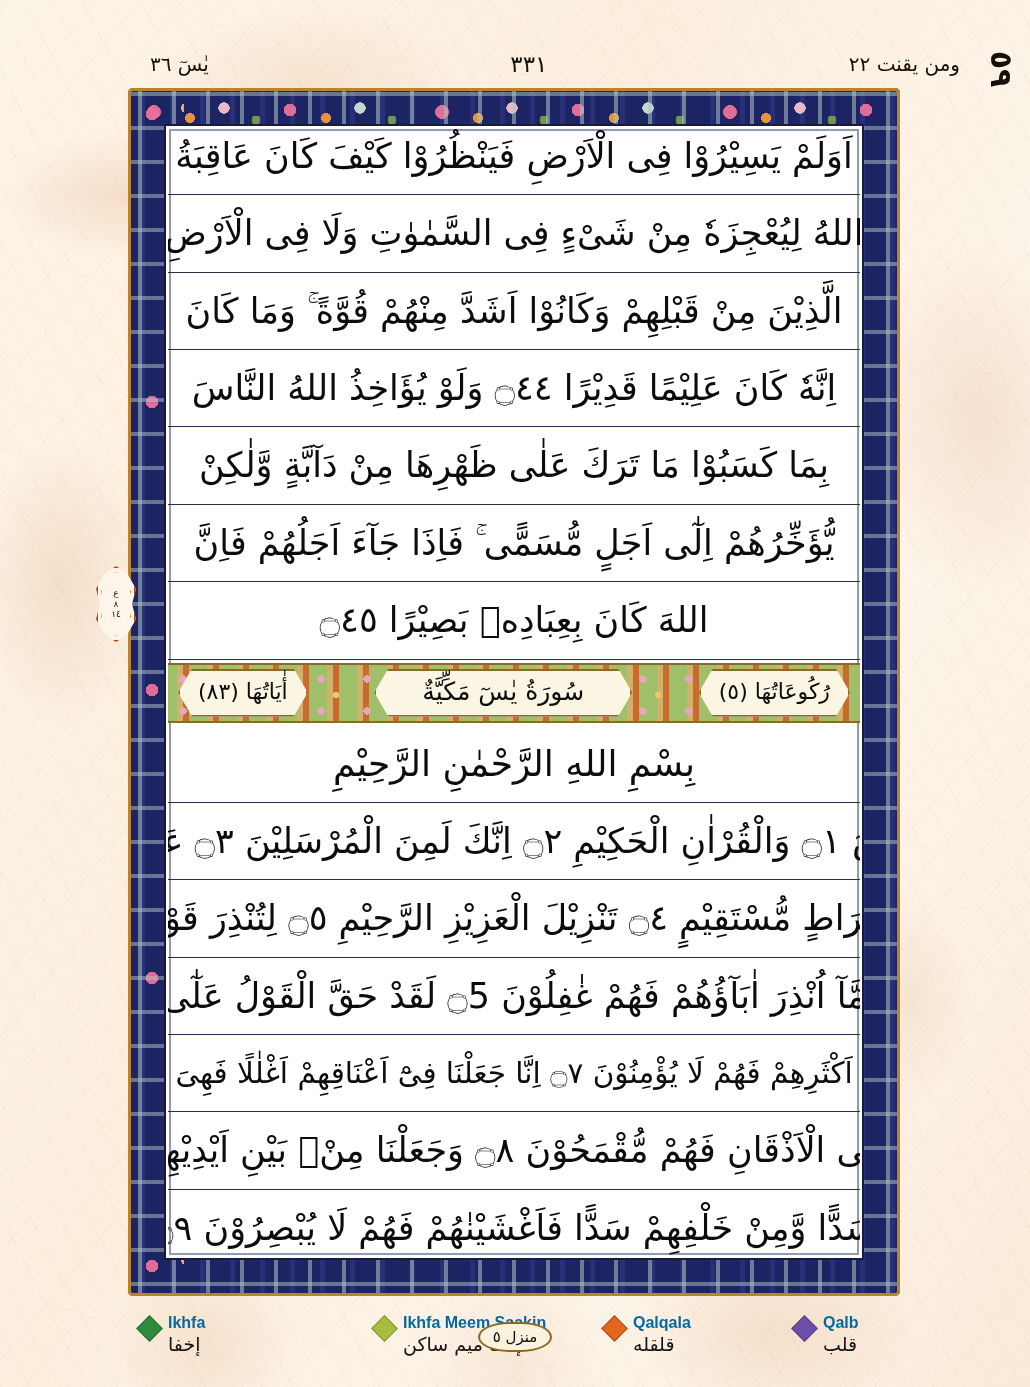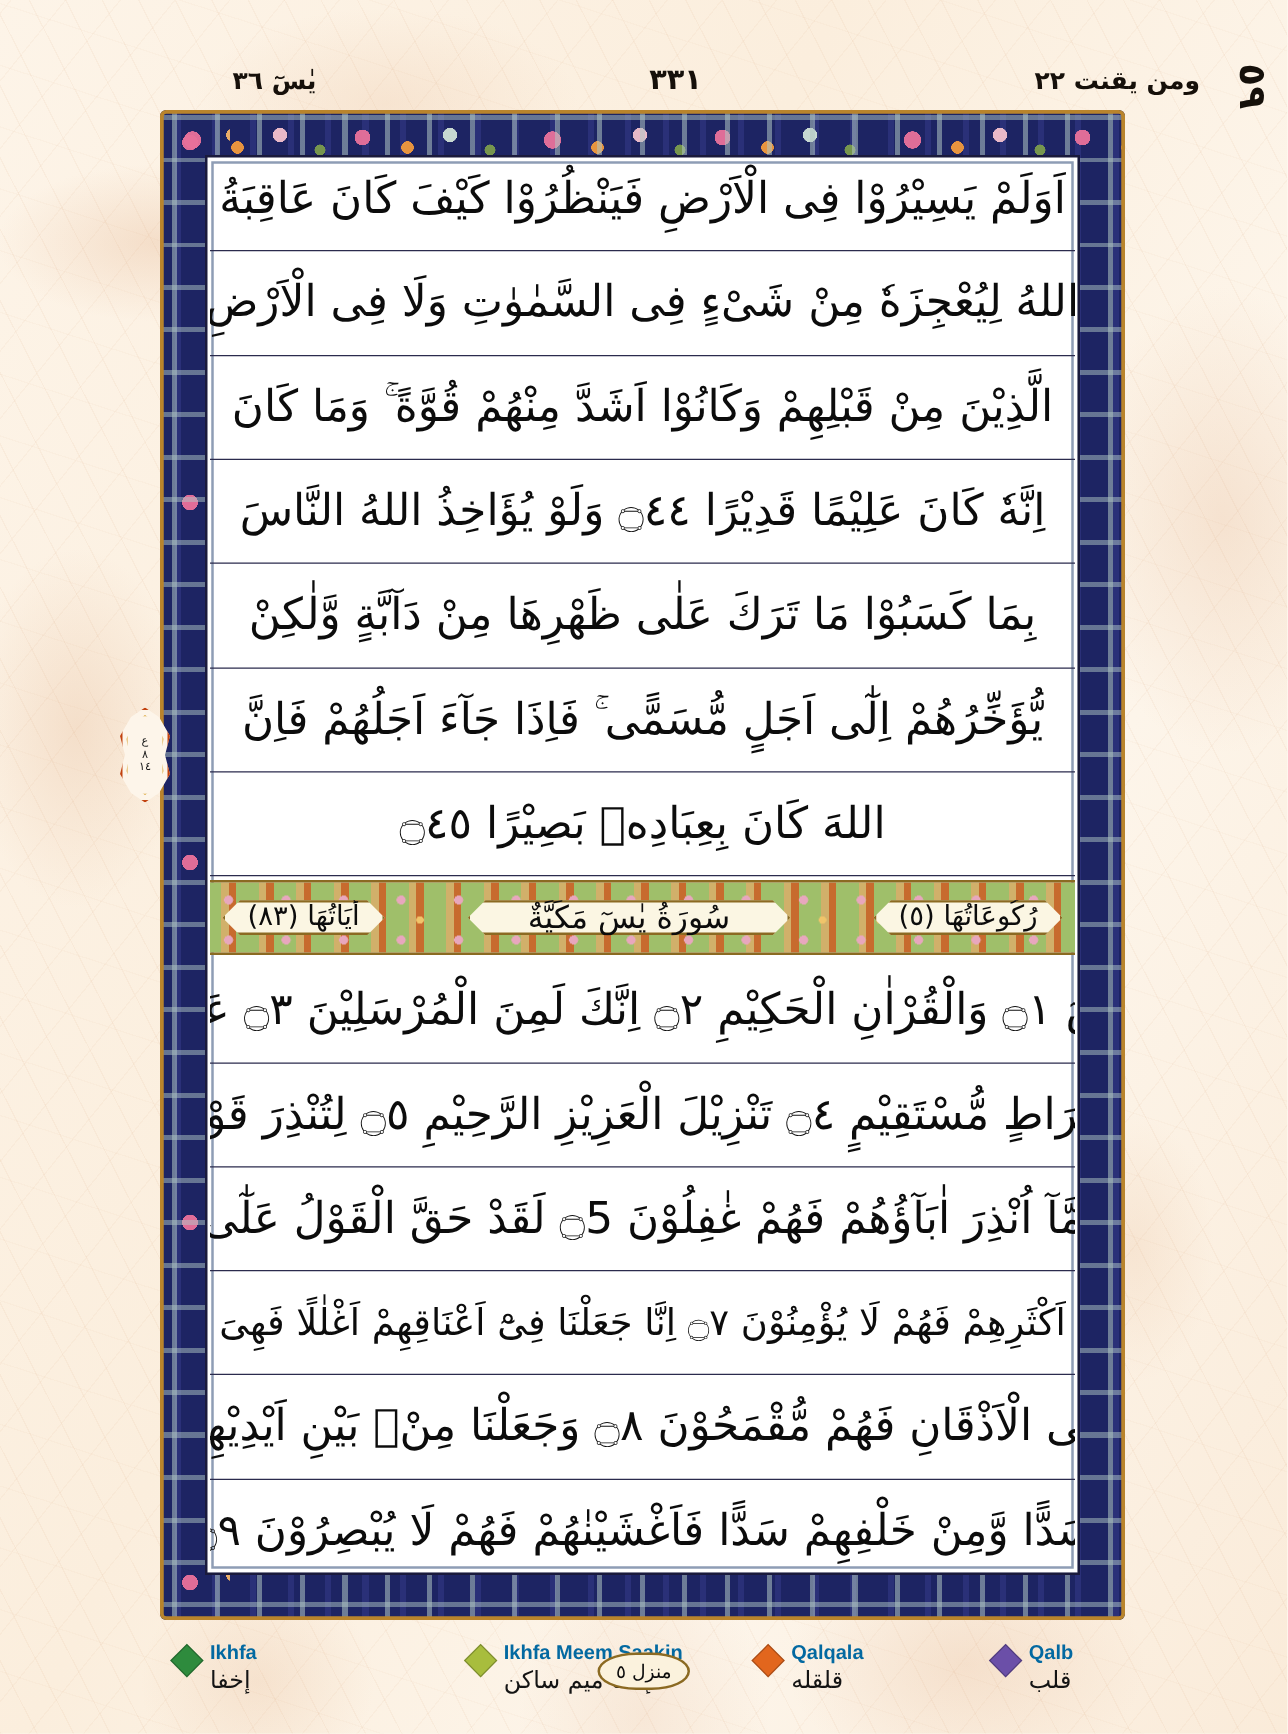--- a/index.html
+++ b/index.html
@@ -45,25 +45,24 @@
     height: 44px;
     direction: rtl;
     display: flex;
     align-items: center;
     justify-content: space-between;
     z-index: 6;
   }
   .hdr-txt {
     font-family: "DejaVu Sans", "Liberation Sans", sans-serif;
     font-size: 20px;
-    font-weight: bold;
+    font-weight: normal;
     color: #16100a;
     white-space: nowrap;
     letter-spacing: -0.3px;
-    margin-left: 36px;
   }
   .hdr-page { font-size: 23px; letter-spacing: 1px; }
 
   .corner-num {
     position: absolute;
     top: 38px; right: 8px;
     width: 40px; height: 62px;
     display: flex; align-items: center; justify-content: center;
     font-family: "DejaVu Sans", sans-serif;
     font-size: 30px;
@@ -212,21 +211,21 @@
       radial-gradient(circle 6px at 15px 46px, #e8a7bd 60%, transparent 62%),
       radial-gradient(circle 5px at 30px 30px, #f0c46a 60%, transparent 62%);
     background-repeat: repeat-x;
     background-size: 46px 60px;
   }
   .band-cell {
     position: relative;
     z-index: 2;
     background: #fbf6e3;
     border: 2.5px solid #8b6a22;
-    height: 28px;
+    height: 48px;
     display: flex;
     align-items: center;
     justify-content: center;
     padding: 0 18px;
     clip-path: polygon(14px 0, calc(100% - 14px) 0, 100% 50%, calc(100% - 14px) 100%, 14px 100%, 0 50%);
   }
   .band-cell .arabic { font-size: 22px; }
   .band-cell.center { padding: 0 46px; }
   .band-cell.center .arabic { font-size: 25px; }
   .band-side { margin: 0 10px; }
@@ -378,20 +377,23 @@
       <span class="arabic">رُكُوعَاتُهَا (٥)</span>
     </div>
     <div class="band-cell center">
       <span class="arabic">سُورَةُ يٰسٓ مَكِّيَّةٌ</span>
     </div>
     <div class="band-cell band-side">
       <span class="arabic">أٰيَاتُهَا (٨٣)</span>
     </div>
   </div>
 
+  <div class="ayah-line">
+    <span class="bismillah">بِسْمِ اللهِ الرَّحْمٰنِ الرَّحِيْمِ</span>
+  </div>
 
   <div class="ayah-line">
     <span class="arabic">يٰسٓ ۝١ وَالْقُرْاٰنِ الْحَكِيْمِ ۝٢ اِنَّكَ لَمِنَ الْمُرْسَلِيْنَ ۝٣ عَلٰى</span>
   </div>
   <div class="ayah-line">
     <span class="arabic">صِرَاطٍ مُّسْتَقِيْمٍ ۝٤ تَنْزِيْلَ الْعَزِيْزِ الرَّحِيْمِ ۝٥ لِتُنْذِرَ قَوْمًا</span>
   </div>
   <div class="ayah-line">
     <span class="arabic">مَّآ اُنْذِرَ اٰبَآؤُهُمْ فَهُمْ غٰفِلُوْنَ ۝5 لَقَدْ حَقَّ الْقَوْلُ عَلٰٓى</span>
   </div>

